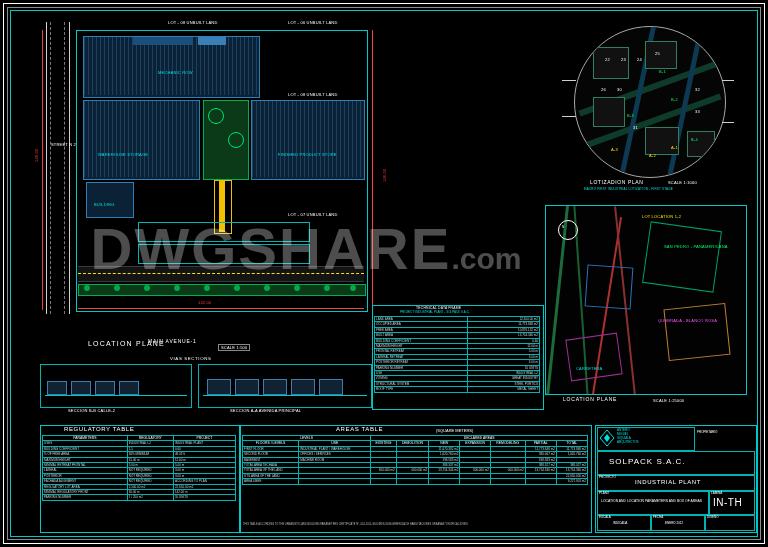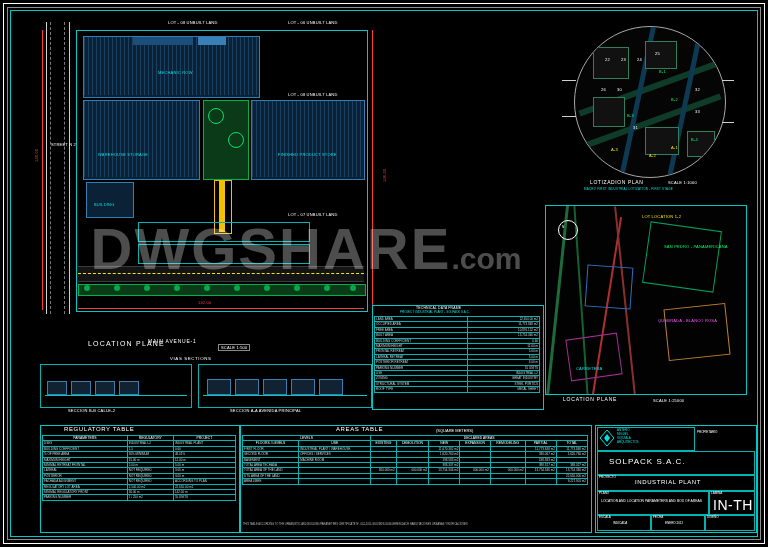--- a/index.html
+++ b/index.html
@@ -475,21 +475,21 @@
     <div class="abs" style="left:2px;top:50px;width:156px;height:14px;border:.5px solid #00b4b4;"></div>
     <div class="abs tiny lbl-w" style="left:4px;top:51px;">PROYECTO</div>
     <div class="abs" style="left:40px;top:54px;font-size:6px;color:#fff;letter-spacing:.6px;">INDUSTRIAL PLANT</div>
 
     <div class="abs" style="left:2px;top:66px;width:110px;height:22px;border:.5px solid #00b4b4;"></div>
     <div class="abs tiny lbl-w" style="left:4px;top:67px;">PLANO</div>
     <div class="abs tiny lbl-w" style="left:6px;top:74px;width:104px;font-size:3.4px;line-height:4.6px;white-space:normal;">LOCATION AND LOCATION PARAMETERS AND BOX OF AREAS</div>
 
     <div class="abs" style="left:114px;top:66px;width:44px;height:22px;border:.5px solid #00b4b4;"></div>
     <div class="abs tiny lbl-w" style="left:116px;top:67px;">LAMINA</div>
-    <div class="abs" style="left:118px;top:72px;font-size:14px;color:#fff;letter-spacing:.5px;">IN-TH</div>
+    <div class="abs" style="left:118px;top:72px;font-size:10px;color:#fff;letter-spacing:.5px;">IN-TH</div>
 
     <div class="abs" style="left:2px;top:90px;width:52px;height:14px;border:.5px solid #00b4b4;"></div>
     <div class="abs tiny lbl-w" style="left:4px;top:91px;">ESCALA</div>
     <div class="abs tiny lbl-w" style="left:18px;top:97px;">INDICADA</div>
 
     <div class="abs" style="left:56px;top:90px;width:52px;height:14px;border:.5px solid #00b4b4;"></div>
     <div class="abs tiny lbl-w" style="left:58px;top:91px;">FECHA</div>
     <div class="abs tiny lbl-w" style="left:70px;top:97px;">ENERO 2012</div>
 
     <div class="abs" style="left:110px;top:90px;width:48px;height:14px;border:.5px solid #00b4b4;"></div>

